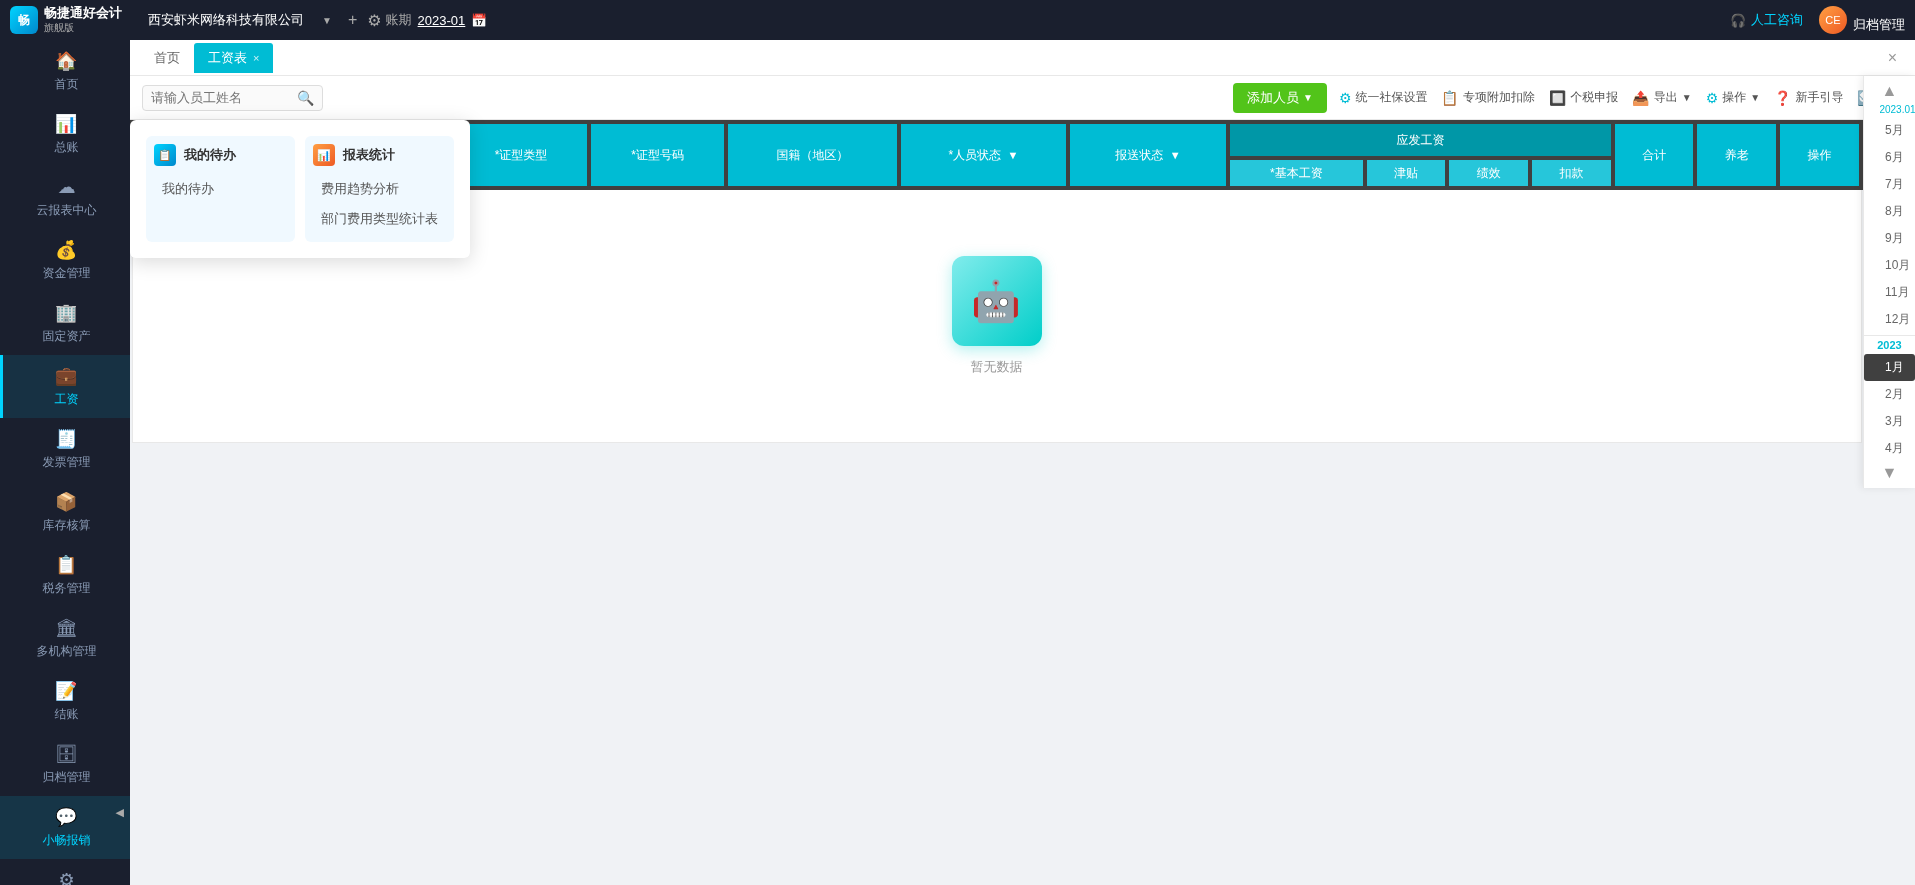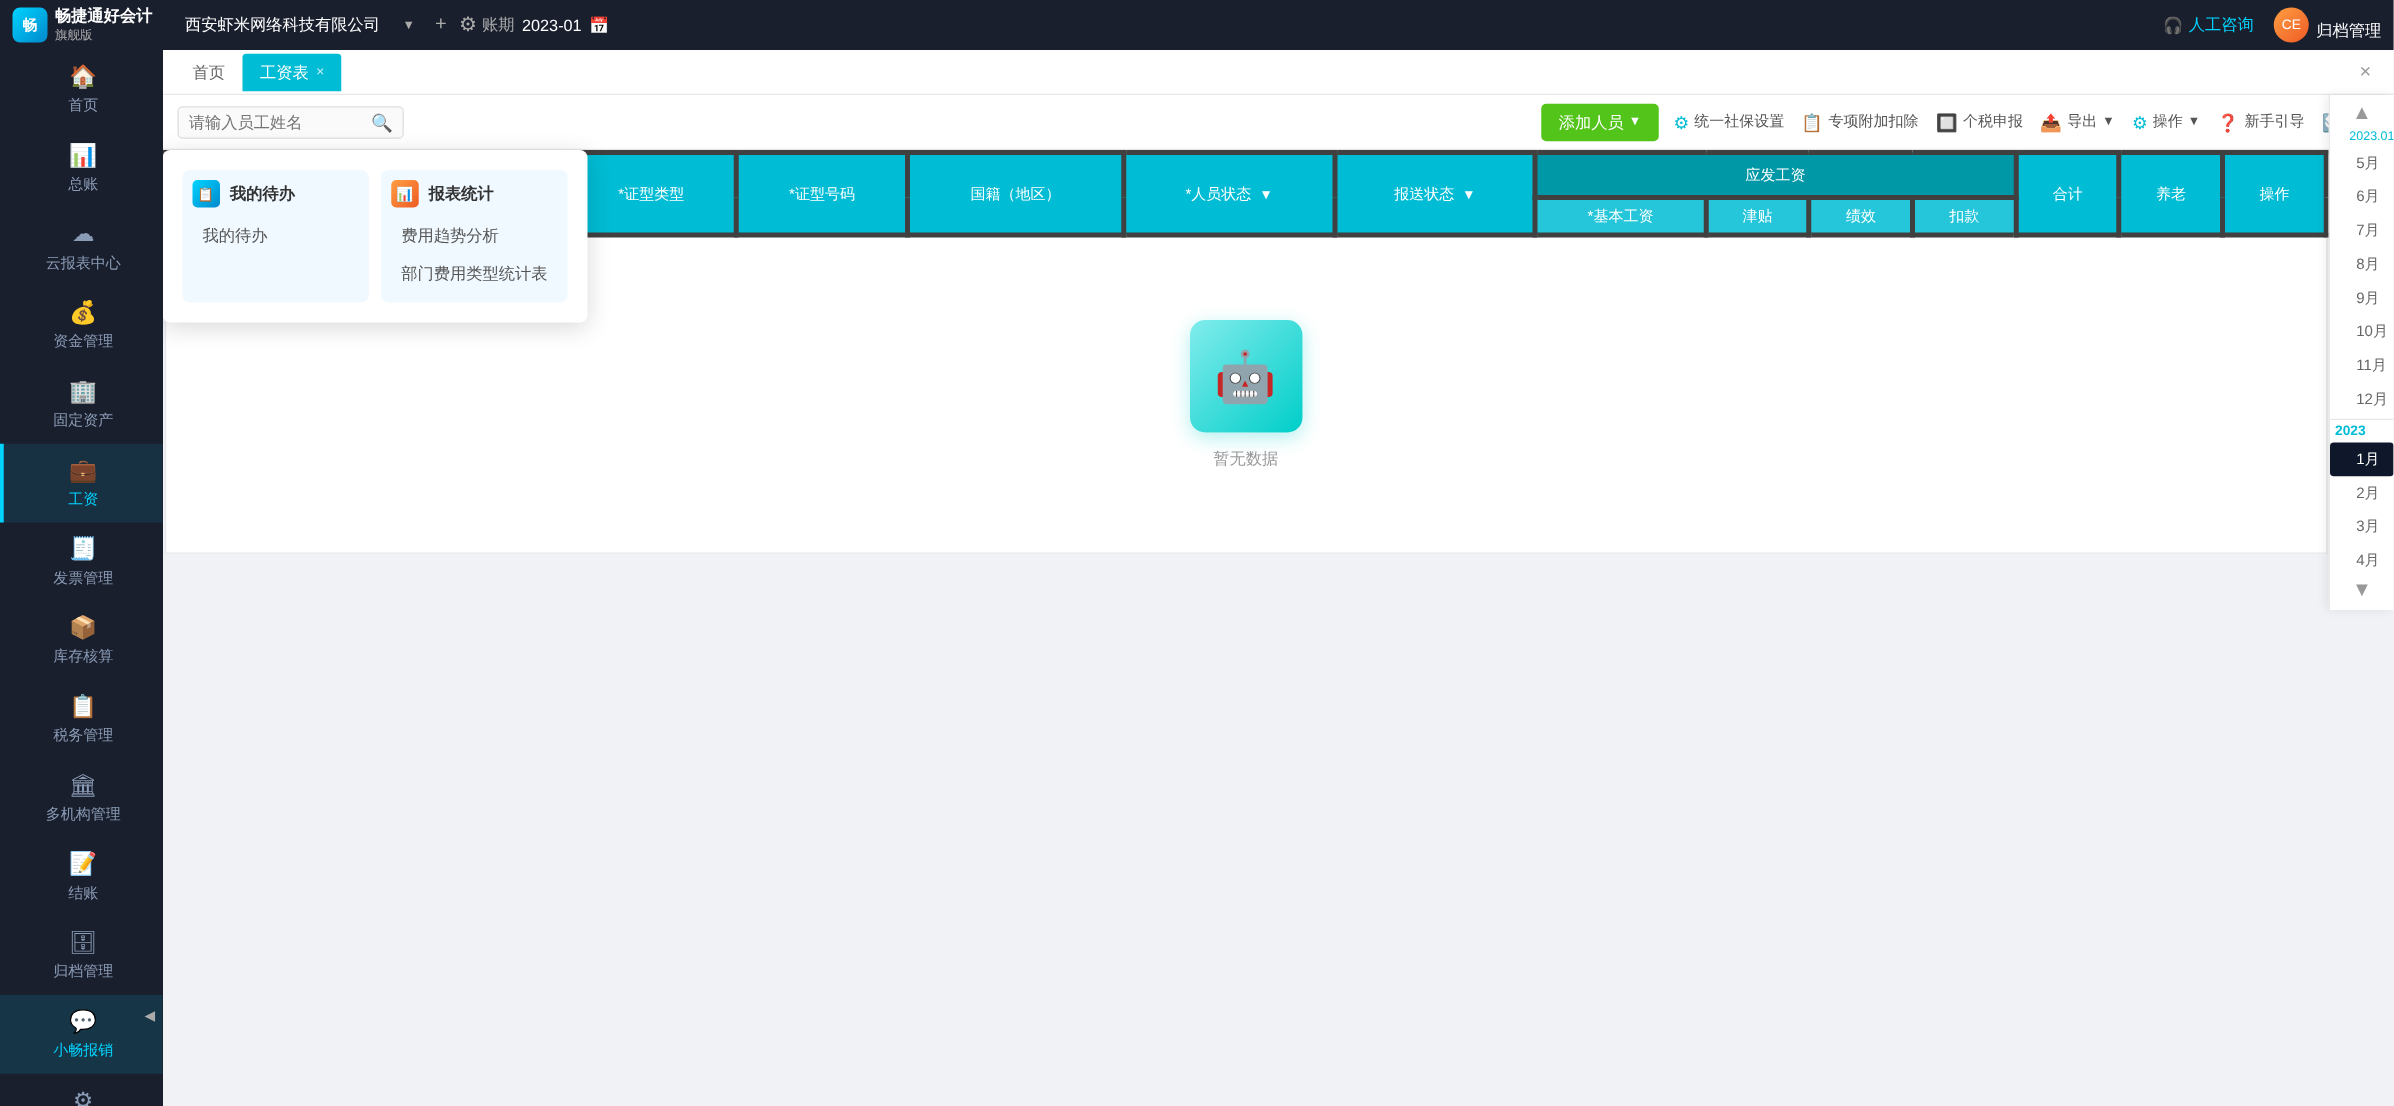--- a/index.html
+++ b/index.html
@@ -268,25 +268,25 @@
     }
     .month-scroll-btn {
       color: #999; font-size: 16px; cursor: pointer; padding: 2px;
     }
     .month-item {
       font-size: 12px; color: #666; padding: 5px 21px;
       cursor: pointer; text-align: center; width: 100%;
       white-space: nowrap;
     }
     .month-item.active {
-      background: #0f172a; color: white; border-radius: 3px;
+      background: #404040; color: white; border-radius: 3px;
     }
     .year-divider {
       font-size: 11px; color: #00bcd4; font-weight: bold;
-      padding: 3px 4px; width: 100%; text-align: left;
+      padding: 3px 4px; width: 100%; text-align: center;
       border-top: 1px solid #e8e8e8; margin-top: 2px;
     }
   </style>
 </head>
 <body>
 
 <div class="top-bar">
   <div class="logo-area">
     <div class="logo-icon">
       <span>畅</span>
@@ -302,21 +302,21 @@
     <span class="chevron">▼</span>
   </div>
 
   <div class="top-actions">
     <button class="top-btn" title="添加">+</button>
     <button class="top-btn" title="设置">⚙</button>
   </div>
 
   <div class="period-area">
     <span class="period-label">账期</span>
-    <span style="cursor:pointer;">2023-01</span>
+    <span style="cursor:pointer;text-decoration:underline;">2023-01</span>
     <span style="cursor:pointer;">📅</span>
   </div>
 
   <div class="top-right">
     <div class="service-btn">
       <span>🎧</span>
       <span>人工咨询</span>
     </div>
     <div class="user-area">
       <div class="user-avatar">

